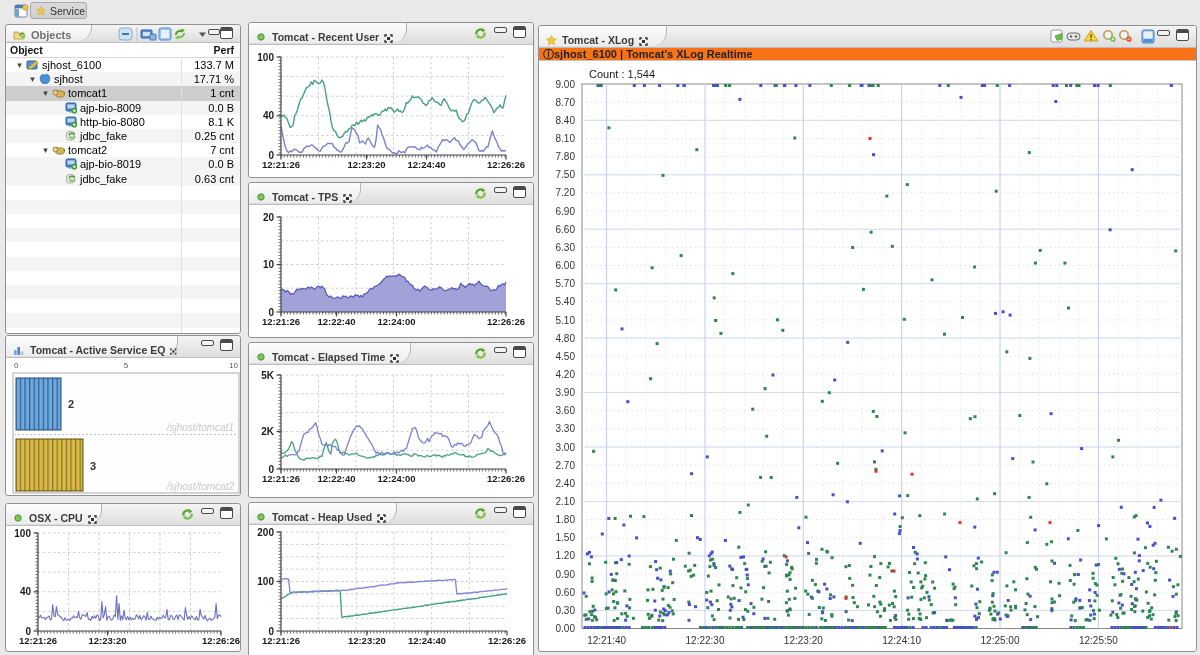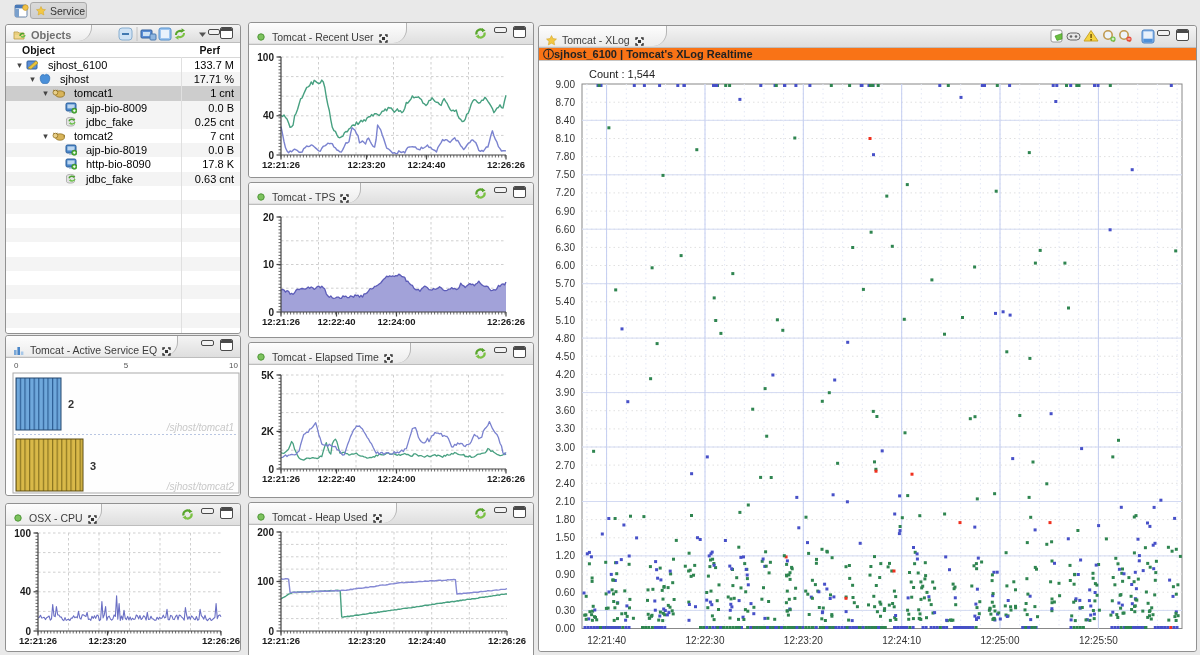--- a/index.html
+++ b/index.html
@@ -1,25 +1,25 @@
 <!DOCTYPE html>
 <html><head><meta charset="utf-8"><style>
 html,body{margin:0;padding:0;width:1200px;height:655px;background:#e9e9e9;font-family:"Liberation Sans",sans-serif;overflow:hidden}
 .panel{position:absolute;background:#fff;border:1px solid #919191;border-radius:3px;box-sizing:border-box}
 .phead{position:relative;height:21px;background:linear-gradient(#f4f4f4,#dedede);border-bottom:1px solid #bdbdbd;border-radius:3px 3px 0 0}
 .ptab{position:absolute;left:0;top:0;height:20px;background:linear-gradient(#fdfdfd,#ececec);border-right:1px solid #b4b4b4;border-bottom-right-radius:14px 18px;border-radius:3px 0 14px 0;display:flex;align-items:flex-end;padding-left:7px;box-sizing:border-box}
-.ptitle{font-size:10.5px;font-weight:normal;color:#3c3c3c;white-space:nowrap;display:flex;align-items:center}
+.ptitle{font-size:10.5px;font-weight:bold;color:#3c3c3c;white-space:nowrap;display:flex;align-items:center}
 .pbody{position:relative;width:100%;height:calc(100% - 22px);background:#fff;border-radius:0 0 3px 3px}
 .thead{display:flex;justify-content:space-between;height:12px;font-size:10.5px;font-weight:bold;color:#111;border-bottom:1px solid #d8d8d8;padding:1px 4px 1px 0}
-.perfh{margin-right:16px}
+.perfh{margin-right:2px}
 .trow{display:flex;justify-content:space-between;height:14.2px;font-size:11px;color:#000;align-items:center;white-space:nowrap}
 .trow.alt{background:#f4f4f4}
 .trow.sel{background:#cdcdcd}
 .trow>span{display:flex;align-items:center}
-.tname{margin-left:9px}
+.tname{margin-left:3px}
 .tperf{margin-right:6px}
 .arr{display:inline-block;width:11px;font-size:9px;color:#444;text-align:center}
 .ticon{margin-left:1px;vertical-align:middle}
 .colsep{position:absolute;top:14px;bottom:0;right:58px;width:1px;background:#e0e0e0}
 .xbread{position:absolute;left:0;right:0;top:0;height:12px;background:#f97316;border-bottom:1px solid #c6c6c6;font-size:11px;font-weight:bold;color:#222;padding:0 0 0 4px;line-height:12px}
 </style></head><body>
 <div style="position:absolute;left:0;top:0;width:1200px;height:22px;background:#e9e9e9">
 <svg style="position:absolute;left:14px;top:4px" width="15" height="15" viewBox="0 0 15 15">
       <rect x="1" y="1" width="12" height="12" rx="1.5" fill="#fff" stroke="#6a85a8"></rect>
       <rect x="1" y="1" width="12" height="3.4" fill="#4a7ab8"></rect>
@@ -59,21 +59,21 @@
           <path d="M60.5 13.8 L57 11.6 L60.3 9.8 Z" fill="#7cc244"></path>
 <path d="M81 6.5 L88 6.5 L84.5 11 Z" fill="#555"></path>
 </svg></div>
 <div style="position:absolute;right:20px;top:4px;width:10px;height:4px;border:1px solid #4a4a4a;border-radius:2px;background:#f2f2f2"></div>
 <div style="position:absolute;right:7px;top:2px;width:11px;height:10px;border:1px solid #4a4a4a;border-radius:2px;background:#fff">
         <div style="height:3px;background:#4a4a4a;border-radius:1px 1px 0 0"></div>
       </div>
 </div>
     <div class="pbody" style="height:calc(100% - 18px)">
       <div class="thead">
-        <span style="margin-left:16px">Object</span>
+        <span style="margin-left:4px">Object</span>
         <span class="perfh">Perf</span>
       </div>
       <div class="trows">
         <div class="trow">
           <span style="padding-left:8px">
             <span class="arr">▾</span>
             <svg class="ticon" width="13" height="12" viewBox="0 0 13 12">
               <rect x="1" y="2" width="10" height="8" rx="1" fill="#5b8ed6" stroke="#33619e"></rect>
               <path d="M2 9 L10 2 L12 4 L5 10 Z" fill="#e8c33c" stroke="#b2901a" stroke-width="0.6"></path>
             </svg>
@@ -113,20 +113,34 @@
               <rect x="1" y="1" width="10" height="8" rx="1.4" fill="#4a86c8" stroke="#2b5e9a"></rect>
               <rect x="2.4" y="2.4" width="7.2" height="4" fill="#bcd6f0"></rect>
               <rect x="4" y="9" width="4" height="1.6" fill="#88a8c8"></rect>
               <circle cx="9.3" cy="8.7" r="2.6" fill="#52b43c" stroke="#2e7d1e" stroke-width="0.6"></circle>
               <path d="M9.3 7.4 V10 M8 8.7 H10.6" stroke="#fff" stroke-width="0.9"></path>
             </svg>
             <span class="tname">ajp-bio-8009</span>
           </span>
           <span class="tperf">0.0 B</span>
         </div>
+        <div class="trow">
+          <span style="padding-left:47px">
+            <span class="arr"></span>
+            <svg class="ticon" width="12" height="12" viewBox="0 0 12 12">
+              <rect x="1" y="1" width="10" height="8" rx="1.4" fill="#4a86c8" stroke="#2b5e9a"></rect>
+              <rect x="2.4" y="2.4" width="7.2" height="4" fill="#bcd6f0"></rect>
+              <rect x="4" y="9" width="4" height="1.6" fill="#88a8c8"></rect>
+              <circle cx="9.3" cy="8.7" r="2.6" fill="#52b43c" stroke="#2e7d1e" stroke-width="0.6"></circle>
+              <path d="M9.3 7.4 V10 M8 8.7 H10.6" stroke="#fff" stroke-width="0.9"></path>
+            </svg>
+            <span class="tname">http-bio-8080</span>
+          </span>
+          <span class="tperf">8.1 K</span>
+        </div>
         <div class="trow alt">
           <span style="padding-left:47px">
             <span class="arr"></span>
             <svg class="ticon" width="12" height="12" viewBox="0 0 12 12">
               <ellipse cx="5.5" cy="3" rx="4" ry="1.6" fill="#e2e2e2" stroke="#9a9a9a" stroke-width="0.7"></ellipse>
               <path d="M1.5 3 V8.5 C1.5 9.4 3.3 10.1 5.5 10.1 C7.7 10.1 9.5 9.4 9.5 8.5 V3" fill="#e2e2e2" stroke="#9a9a9a" stroke-width="0.7"></path>
               <path d="M4 5.2 a3 3 0 0 1 5 -1" fill="none" stroke="#4aa32e" stroke-width="1.4"></path>
               <path d="M10 6 a3 3 0 0 1 -5 1" fill="none" stroke="#6cc24a" stroke-width="1.4"></path>
               <path d="M8.6 2.6 l1.8 1.2 l-2.2 1 Z" fill="#4aa32e"></path>
               <path d="M5.6 8.4 l-1.8 -1.2 l2.2 -1 Z" fill="#6cc24a"></path>
@@ -155,34 +169,20 @@
             <svg class="ticon" width="12" height="12" viewBox="0 0 12 12">
               <rect x="1" y="1" width="10" height="8" rx="1.4" fill="#4a86c8" stroke="#2b5e9a"></rect>
               <rect x="2.4" y="2.4" width="7.2" height="4" fill="#bcd6f0"></rect>
               <rect x="4" y="9" width="4" height="1.6" fill="#88a8c8"></rect>
               <circle cx="9.3" cy="8.7" r="2.6" fill="#52b43c" stroke="#2e7d1e" stroke-width="0.6"></circle>
               <path d="M9.3 7.4 V10 M8 8.7 H10.6" stroke="#fff" stroke-width="0.9"></path>
             </svg>
             <span class="tname">ajp-bio-8019</span>
           </span>
           <span class="tperf">0.0 B</span>
-        </div>
-        <div class="trow">
-          <span style="padding-left:47px">
-            <span class="arr"></span>
-            <svg class="ticon" width="12" height="12" viewBox="0 0 12 12">
-              <rect x="1" y="1" width="10" height="8" rx="1.4" fill="#4a86c8" stroke="#2b5e9a"></rect>
-              <rect x="2.4" y="2.4" width="7.2" height="4" fill="#bcd6f0"></rect>
-              <rect x="4" y="9" width="4" height="1.6" fill="#88a8c8"></rect>
-              <circle cx="9.3" cy="8.7" r="2.6" fill="#52b43c" stroke="#2e7d1e" stroke-width="0.6"></circle>
-              <path d="M9.3 7.4 V10 M8 8.7 H10.6" stroke="#fff" stroke-width="0.9"></path>
-            </svg>
-            <span class="tname">http-bio-8090</span>
-          </span>
-          <span class="tperf">17.8 K</span>
         </div>
         <div class="trow alt">
           <span style="padding-left:47px">
             <span class="arr"></span>
             <svg class="ticon" width="12" height="12" viewBox="0 0 12 12">
               <ellipse cx="5.5" cy="3" rx="4" ry="1.6" fill="#e2e2e2" stroke="#9a9a9a" stroke-width="0.7"></ellipse>
               <path d="M1.5 3 V8.5 C1.5 9.4 3.3 10.1 5.5 10.1 C7.7 10.1 9.5 9.4 9.5 8.5 V3" fill="#e2e2e2" stroke="#9a9a9a" stroke-width="0.7"></path>
               <path d="M4 5.2 a3 3 0 0 1 5 -1" fill="none" stroke="#4aa32e" stroke-width="1.4"></path>
               <path d="M10 6 a3 3 0 0 1 -5 1" fill="none" stroke="#6cc24a" stroke-width="1.4"></path>
               <path d="M8.6 2.6 l1.8 1.2 l-2.2 1 Z" fill="#4aa32e"></path>

